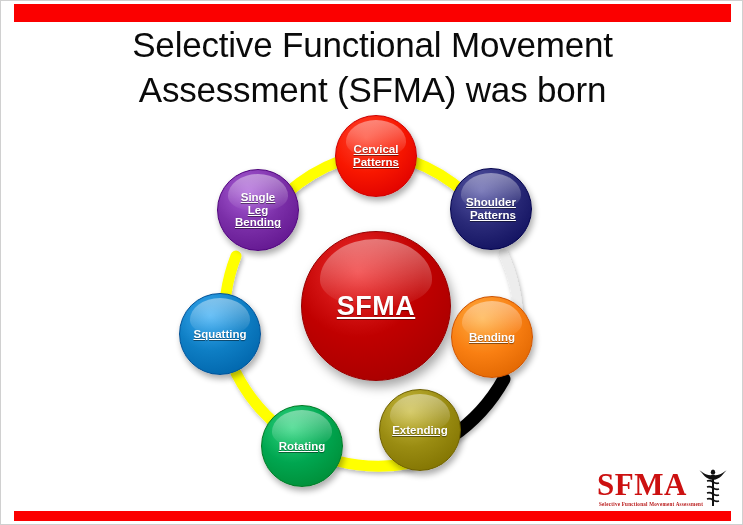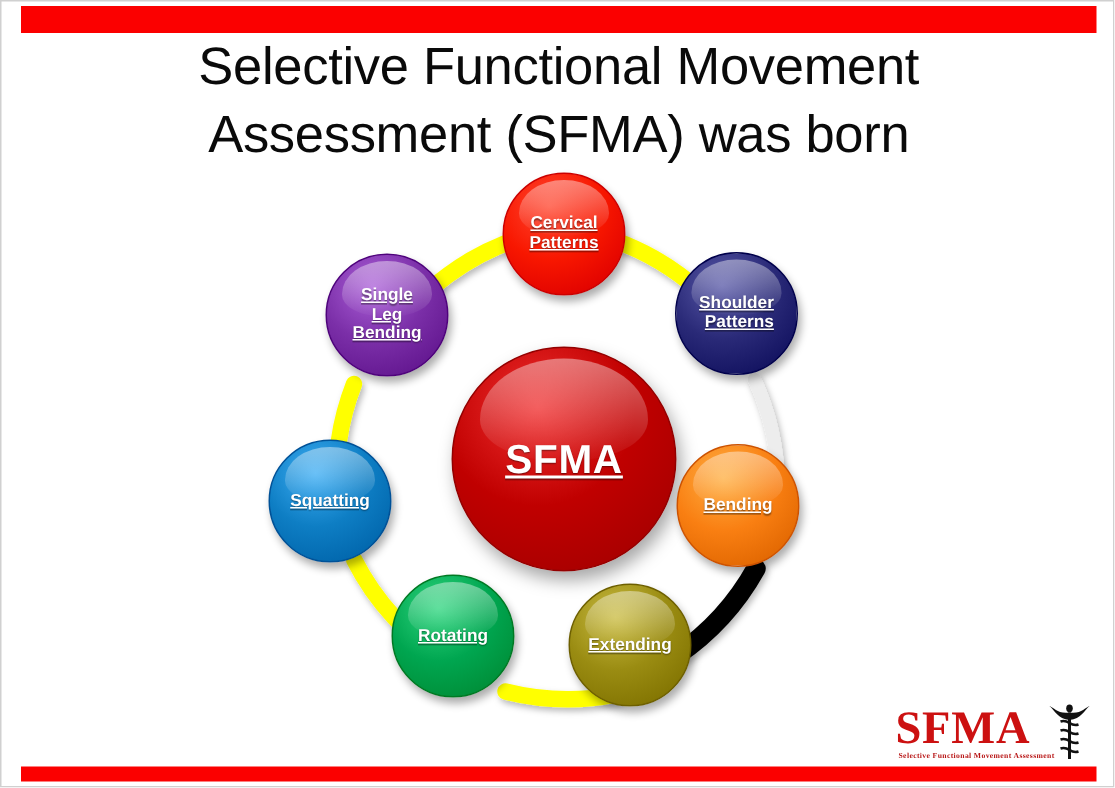--- a/index.html
+++ b/index.html
@@ -117,21 +117,21 @@
     font-size: 27px;
     letter-spacing: 0.5px;
     box-shadow: 3px 6px 11px rgba(0,0,0,0.35);
   }
 
   
   #node-cervical      { left: 184px; top: 4px;   }
   #node-shoulder      { left: 299px; top: 57px; text-align: right;  }
   #node-bending       { left: 300px; top: 185px; }
   #node-extending     { left: 228px; top: 278px; }
-  #node-rotating      { left: 110px; top: 272px; }
+  #node-rotating      { left: 110px; top: 294px; }
   #node-squatting     { left: 28px;  top: 182px; }
   #node-singleleg     { left: 66px;  top: 58px;  }
 
   
   #logo {
     position: absolute;
     left: 596px;
     top: 468px;
     width: 132px;
     height: 42px;

